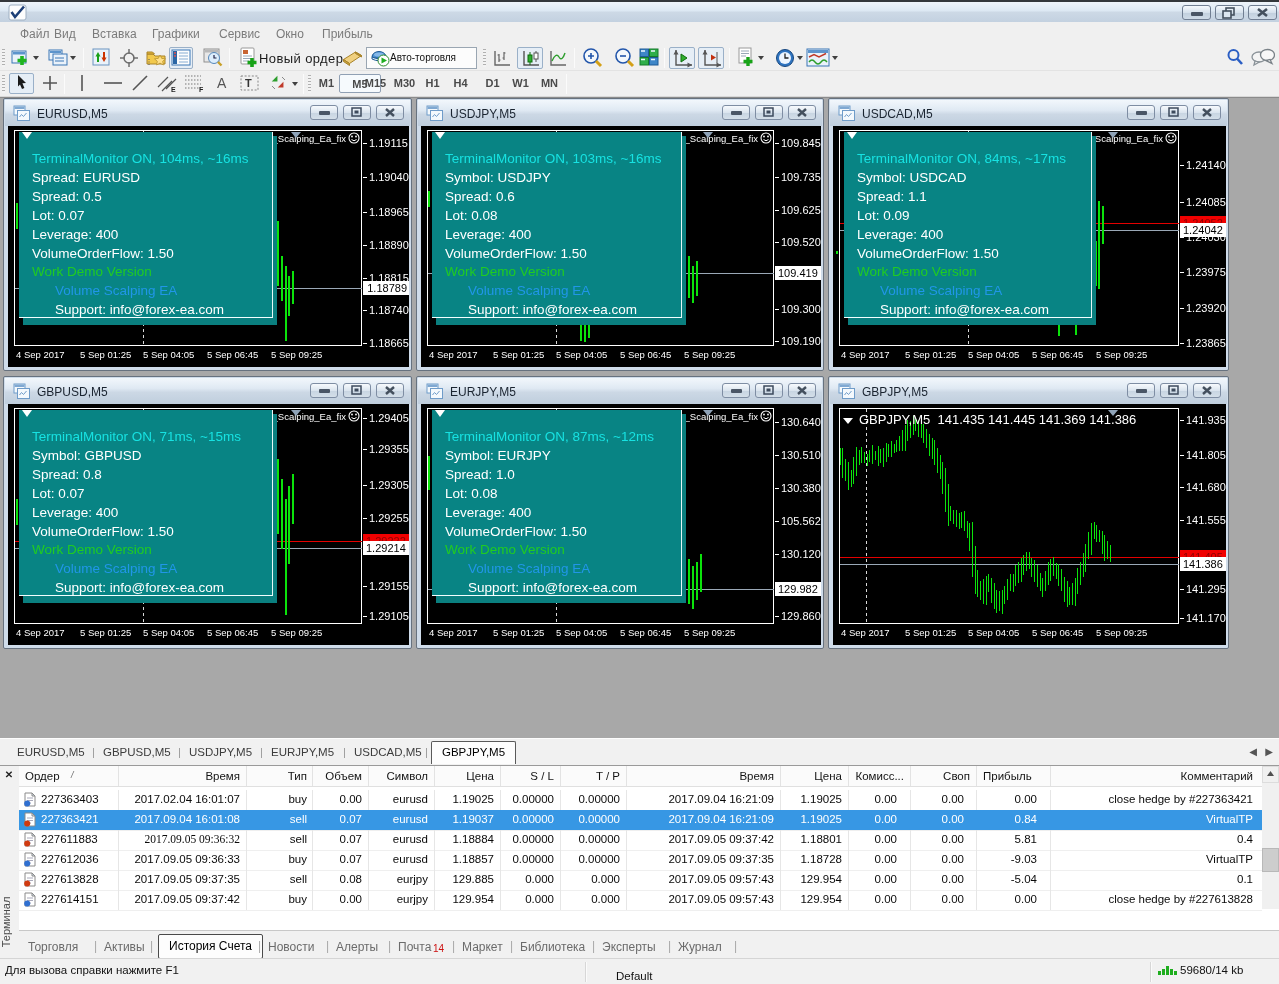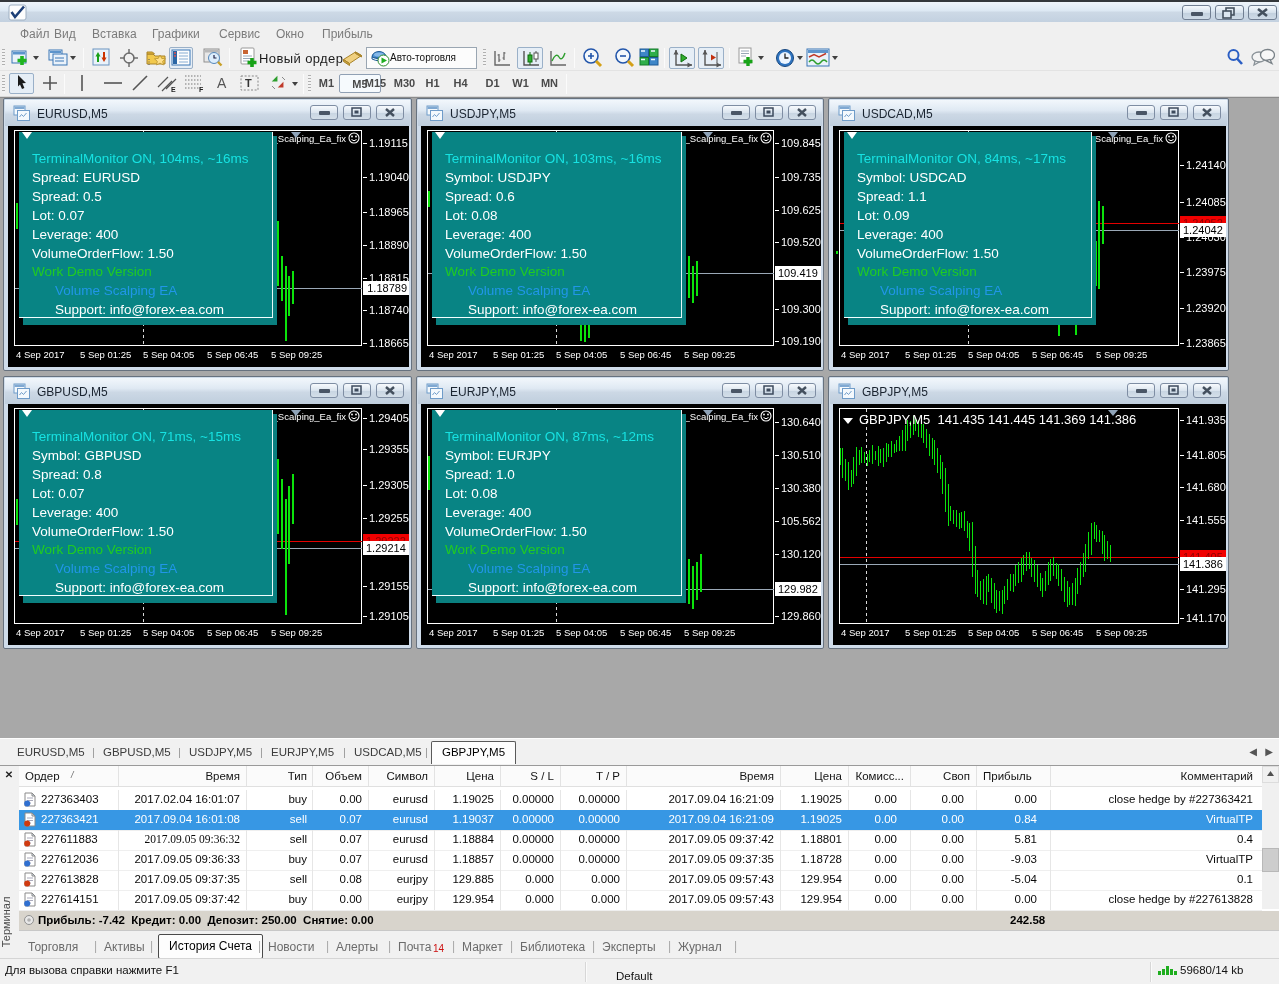--- a/index.html
+++ b/index.html
@@ -1117,28 +1117,20 @@
       <div class="cline" style="left:481px;"></div>
       <div class="cline" style="left:541px;"></div>
       <div class="cline" style="left:607px;"></div>
       <div class="cline" style="left:761px;"></div>
       <div class="cline" style="left:829px;"></div>
       <div class="cline" style="left:891px;"></div>
       <div class="cline" style="left:957px;"></div>
       <div class="cline" style="left:1031px;"></div>
     </div>
     <div class="rline" style="top:144px;"></div>
-    <div id="tsum">
-      <svg class="abs" style="left:4px;top:3px;" width="12" height="12" viewBox="0 0 12 12" xmlns="http://www.w3.org/2000/svg">
-        <circle cx="6" cy="6" r="4.5" fill="#e8e8e8" stroke="#909090"></circle>
-        <circle cx="6" cy="6" r="1.8" fill="#b0b0b0"></circle>
-      </svg>
-      <b style="left:19px;">Прибыль: -7.42&nbsp; Кредит: 0.00&nbsp; Депозит: 250.00&nbsp; Снятие: 0.00</b>
-      <b style="left:991px;">242.58</b>
-    </div>
     <div id="ttabs">
       <span class="tt" style="left:28px;">Торговля</span>
       <span class="tt" style="left:104px;">Активы</span>
       <span class="tt" style="left:268px;">Новости</span>
       <span class="tt" style="left:336px;">Алерты</span>
       <span class="tt" style="left:462px;">Маркет</span>
       <span class="tt" style="left:520px;">Библиотека</span>
       <span class="tt" style="left:602px;">Эксперты</span>
       <span class="tt" style="left:678px;">Журнал</span>
       <span class="tt" style="left:398px;">Почта</span>

